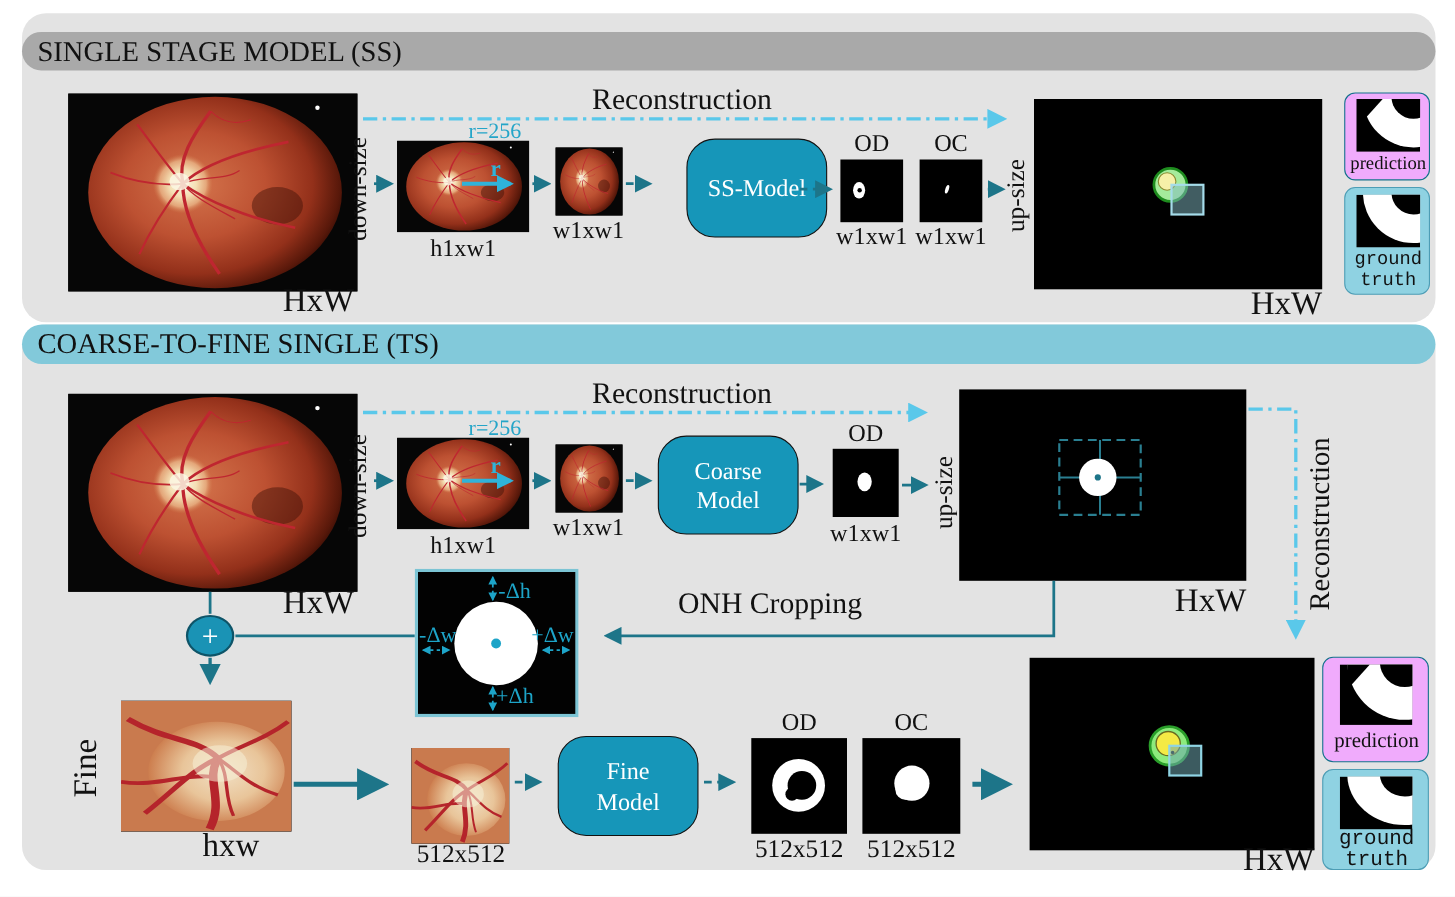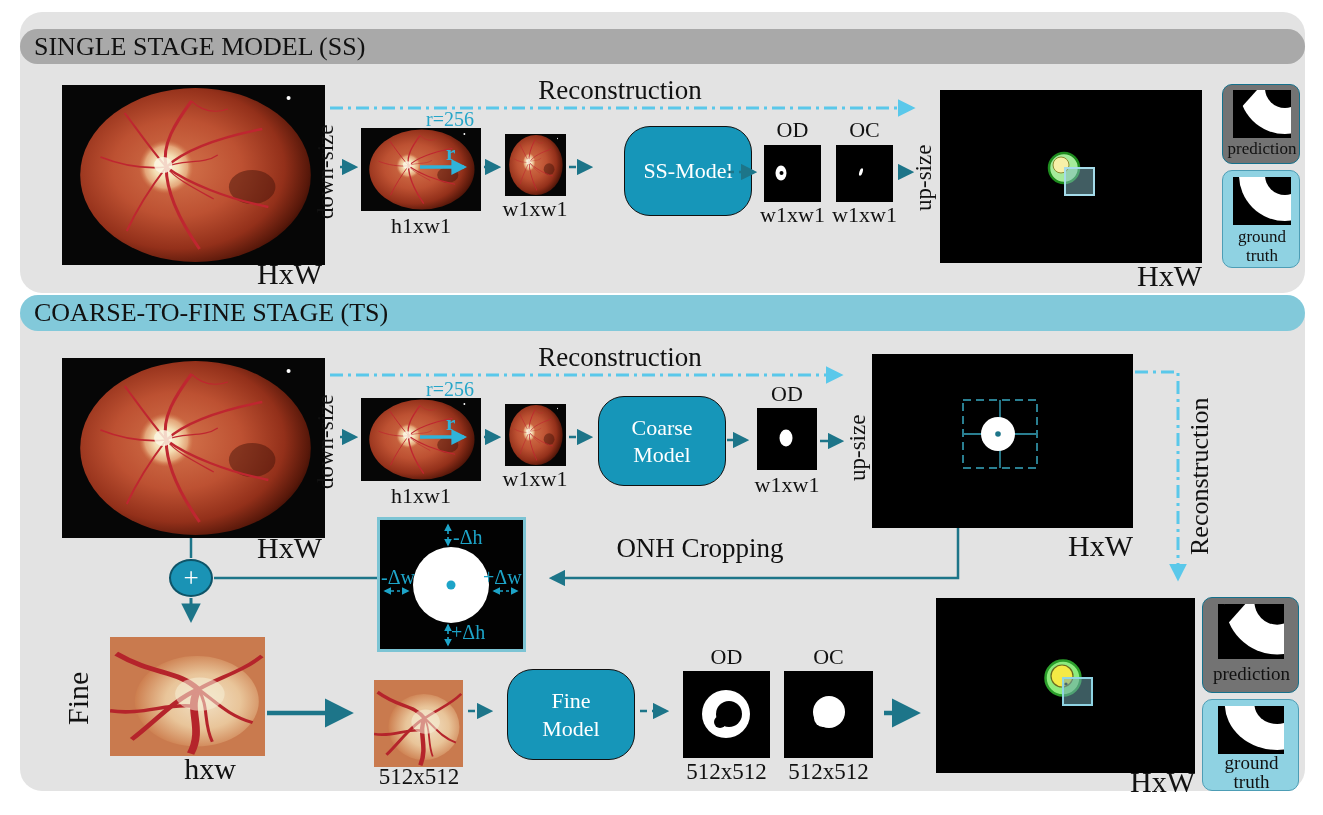--- a/index.html
+++ b/index.html
@@ -10,22 +10,22 @@
   .hdr{position:absolute;border-radius:18px;display:flex;align-items:center;
        font-size:26px;padding-left:14px;box-sizing:border-box;color:#111;}
   .lbl{position:absolute;color:#111;line-height:1.05;}
   .c{text-align:center;} .rt{text-align:right;}
   .v{writing-mode:vertical-rl;transform:rotate(180deg);text-align:center;}
   .imgbx{position:absolute;background:#000;}
   .model{position:absolute;background:#1696b9;border:1.7px solid #111;border-radius:26px;
          color:#fff;display:flex;flex-direction:column;justify-content:center;align-items:center;
          font-size:22px;line-height:1.25;}
   .legend{position:absolute;border-radius:10px;box-sizing:border-box;}
-  .legend.pred{background:#737373;border:1.7px solid #14718c;}
-  .legend.gt{background:#8fd2e2;border:1.7px solid #4d9db5;}
+  .legend.pred{background:#f0abfc;border:1.7px solid #14718c;}
+  .legend.gt{background:#8fd2e2;border:1.7px solid #4d9db5;font-family:Liberation Mono, monospace;}
   .cyan{color:#25a5c8;}
   svg{display:block;}
   .ovl{position:absolute;left:0;top:0;pointer-events:none;z-index:6;}
 </style>
 </head>
 <body>
 
 <div id="page">
 
   <svg width="0" height="0" style="position:absolute" aria-hidden="true">
@@ -163,21 +163,21 @@
   <div class="legend gt" style="left:1222px;top:170px;width:78px;height:98px;">
     <svg style="position:absolute;left:10px;top:6px;" width="58" height="48" viewBox="0 0 58 48">
         <use href="#cres"></use>
       </svg>
     <div class="lbl c" style="left:0;top:57px;width:78px;font-size:17px;">ground</div>
     <div class="lbl c" style="left:0;top:76px;width:78px;font-size:17px;">truth</div>
   </div>
 
   <div class="panel" style="left:20px;top:295px;width:1285px;height:496px;"></div>
   <div class="hdr" style="left:20px;top:295px;width:1285px;height:36px;background:#82c9da;">
-      <span>COARSE-TO-FINE STAGE (TS)</span>
+      <span>COARSE-TO-FINE SINGLE (TS)</span>
     </div>
 
   <div class="lbl v" style="left:62px;top:402px;width:36px;height:122px;font-size:30px;">Coarse</div>
 
   <div class="imgbx" style="left:62px;top:358px;width:263px;height:180px;">
     <svg width="263" height="180" viewBox="0 0 260 180" preserveAspectRatio="none">
         <use href="#fundus"></use>
       </svg>
   </div>
   <div class="lbl rt" style="left:200px;top:532px;width:122px;font-size:30px;">HxW</div>

